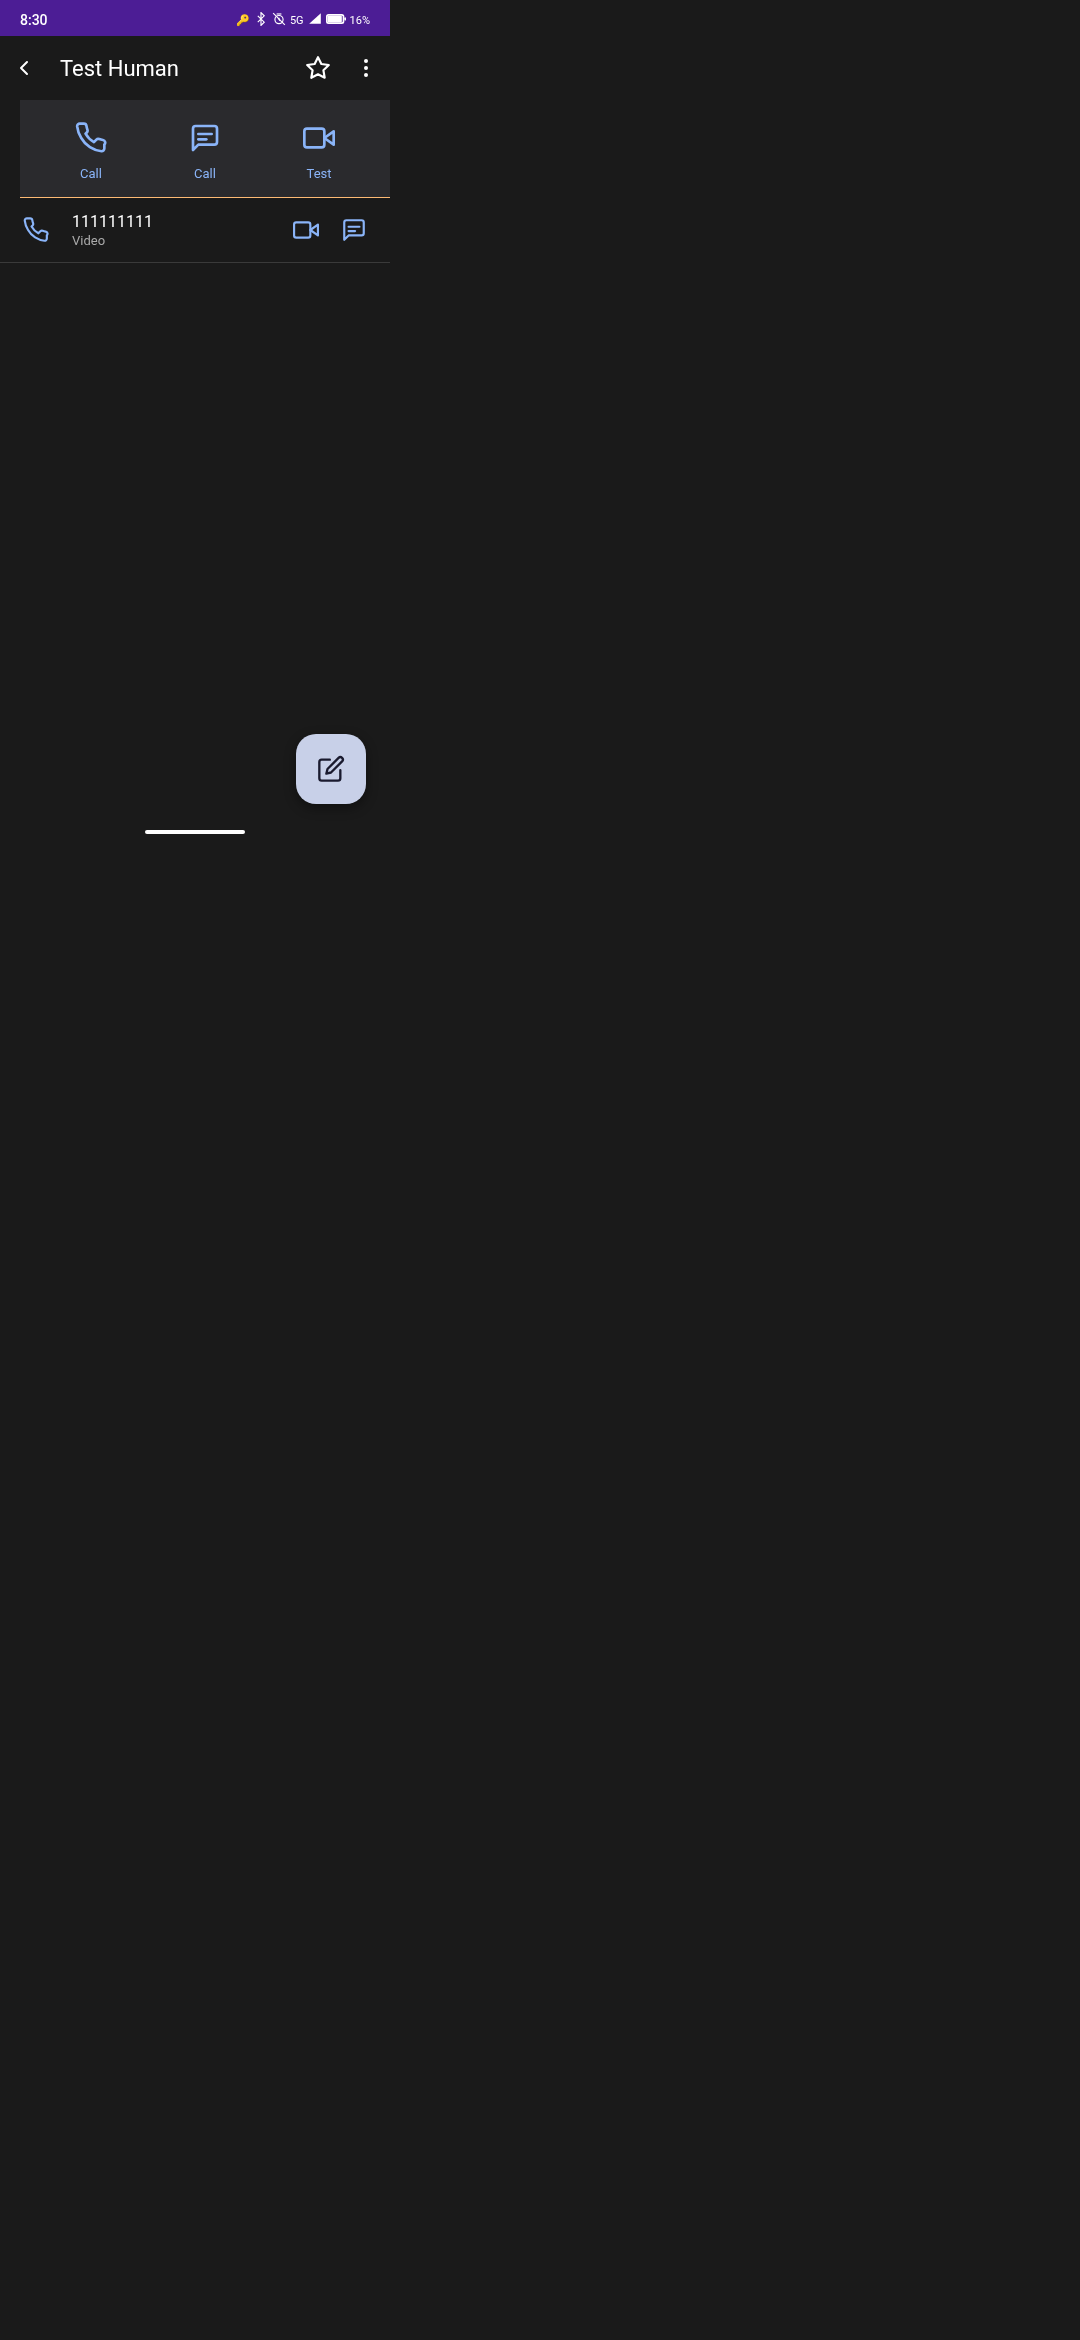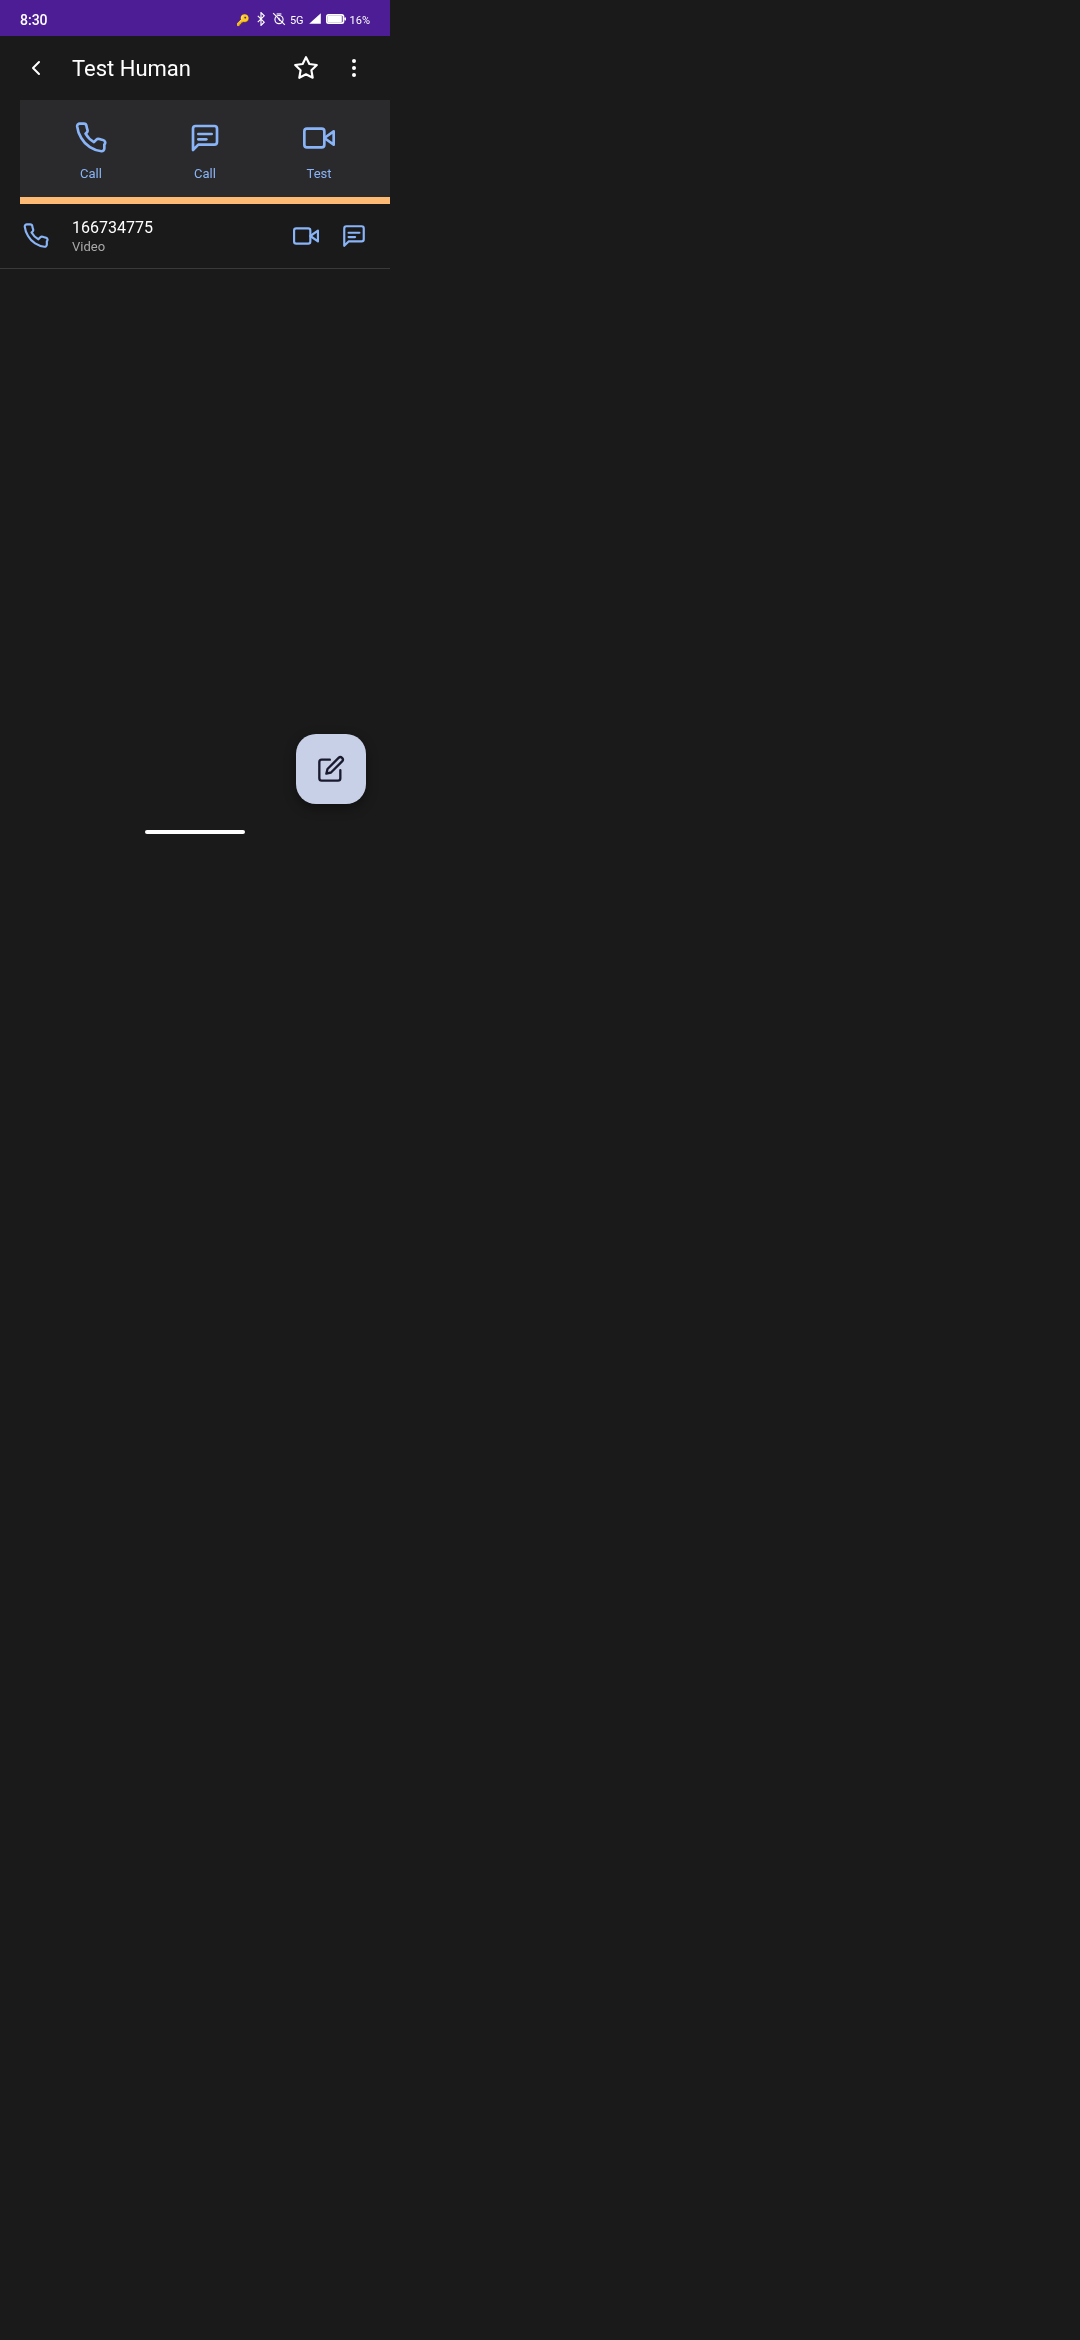--- a/index.html
+++ b/index.html
@@ -44,21 +44,21 @@
     }
 
     .status-icons span {
       font-size: 11px;
     }
 
     
     .app-bar {
       display: flex;
       align-items: center;
-      padding: 12px 16px;
+      padding: 12px 4px;
       height: 64px;
       background-color: #1a1a1a;
     }
 
     .back-button {
       width: 40px;
       height: 40px;
       display: flex;
       align-items: center;
       justify-content: center;
@@ -90,21 +90,21 @@
       border-radius: 50%;
     }
 
     
     .action-buttons-row {
       display: flex;
       justify-content: space-around;
       align-items: center;
       padding: 16px 14px;
       background-color: #2a2a2d;
-      border-bottom: 7px solid #fdba74;
+      border-bottom: 1px solid #fdba74;
       margin-left: 20px;
     }
 
     .action-btn {
       display: flex;
       flex-direction: column;
       align-items: center;
       gap: 6px;
       cursor: pointer;
       flex: 1;
@@ -293,21 +293,21 @@
   </div>
 </div>
 
 <div class="phone-entry">
   <div class="phone-entry-icon">
     <svg width="26" height="26" viewBox="0 0 24 24" style="stroke:#8ab4f8; fill:none;" stroke-linecap="round" stroke-linejoin="round" stroke-width="2">
       <path d="M22 16.92v3a2 2 0 0 1-2.18 2 19.79 19.79 0 0 1-8.63-3.07A19.5 19.5 0 0 1 4.69 12a19.79 19.79 0 0 1-3.07-8.67A2 2 0 0 1 3.6 1.2h3a2 2 0 0 1 2 1.72c.127.96.361 1.903.7 2.81a2 2 0 0 1-.45 2.11L7.91 8.77a16 16 0 0 0 6.29 6.29l1.84-1.84a2 2 0 0 1 2.11-.45c.907.339 1.85.573 2.81.7A2 2 0 0 1 22 16.92z"></path>
     </svg>
   </div>
   <div class="phone-entry-info">
-    <div class="phone-number">166734775</div>
+    <div class="phone-number">111111111</div>
     <div class="phone-type">Video</div>
   </div>
   <div class="phone-entry-actions">
     <div class="icon-button">
       <svg width="26" height="26" viewBox="0 0 24 24" style="stroke:#8ab4f8; fill:none;" stroke-linecap="round" stroke-linejoin="round" stroke-width="2">
         <polygon points="23 7 16 12 23 17 23 7"></polygon>
         <rect x="1" y="5" width="15" height="14" rx="2" ry="2"></rect>
       </svg>
     </div>
     <div class="icon-button">

